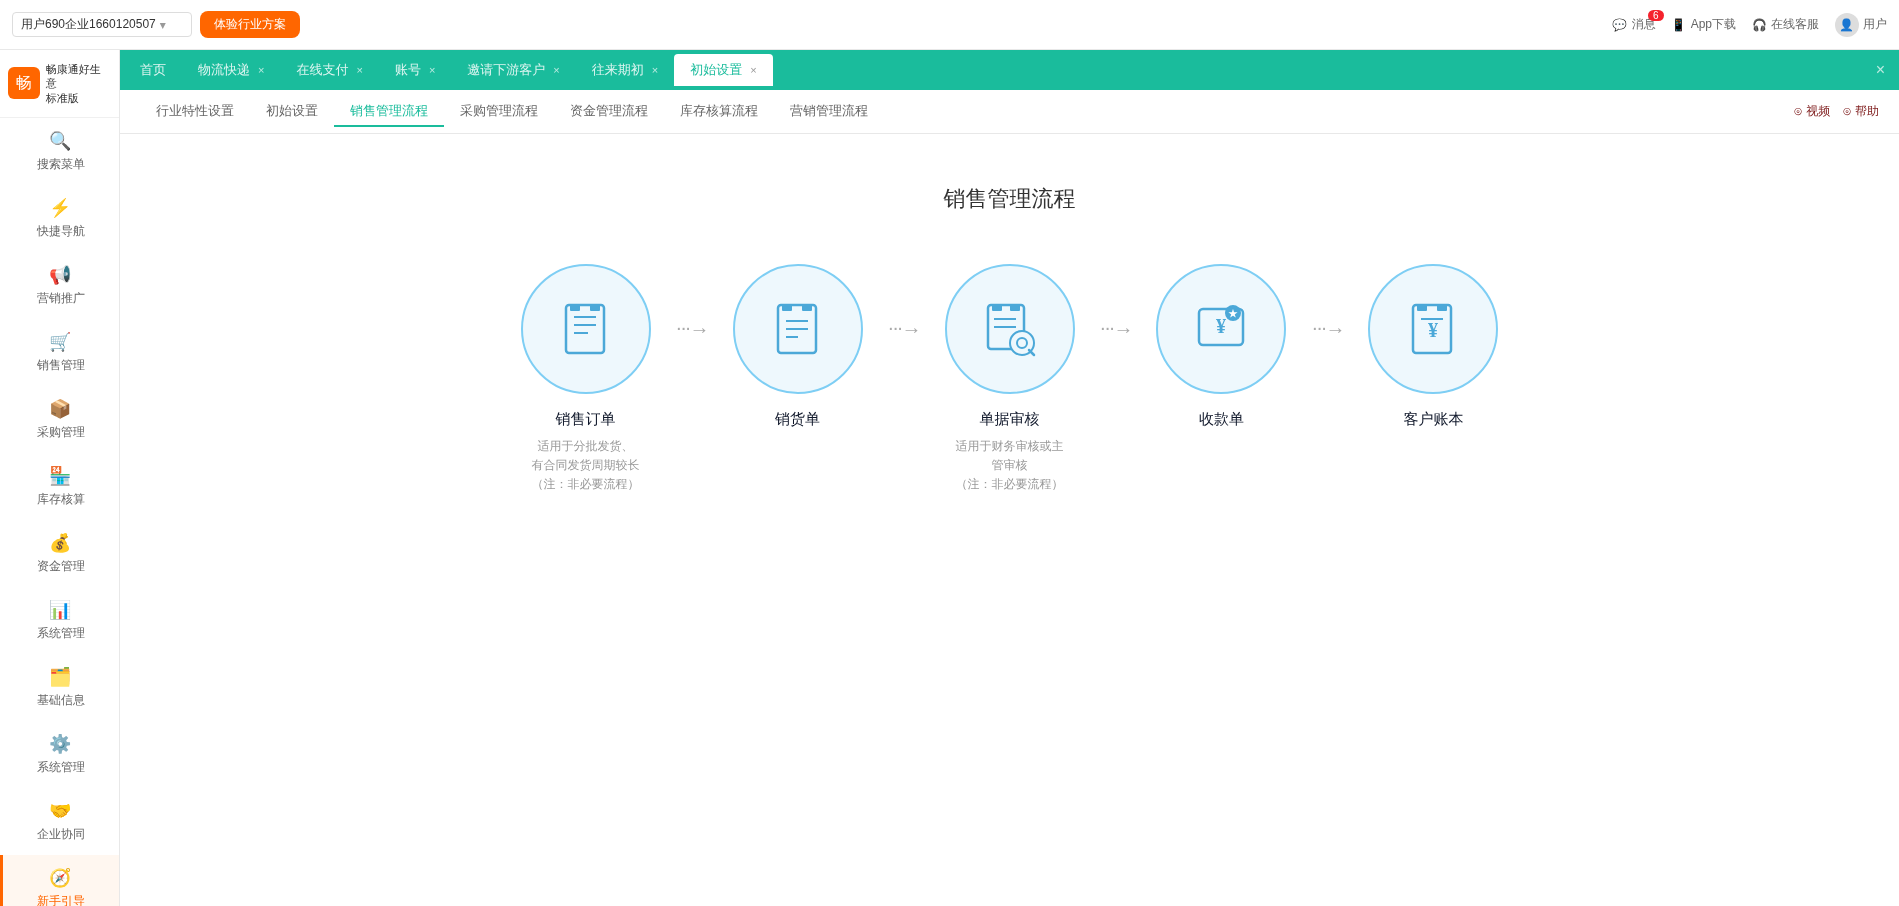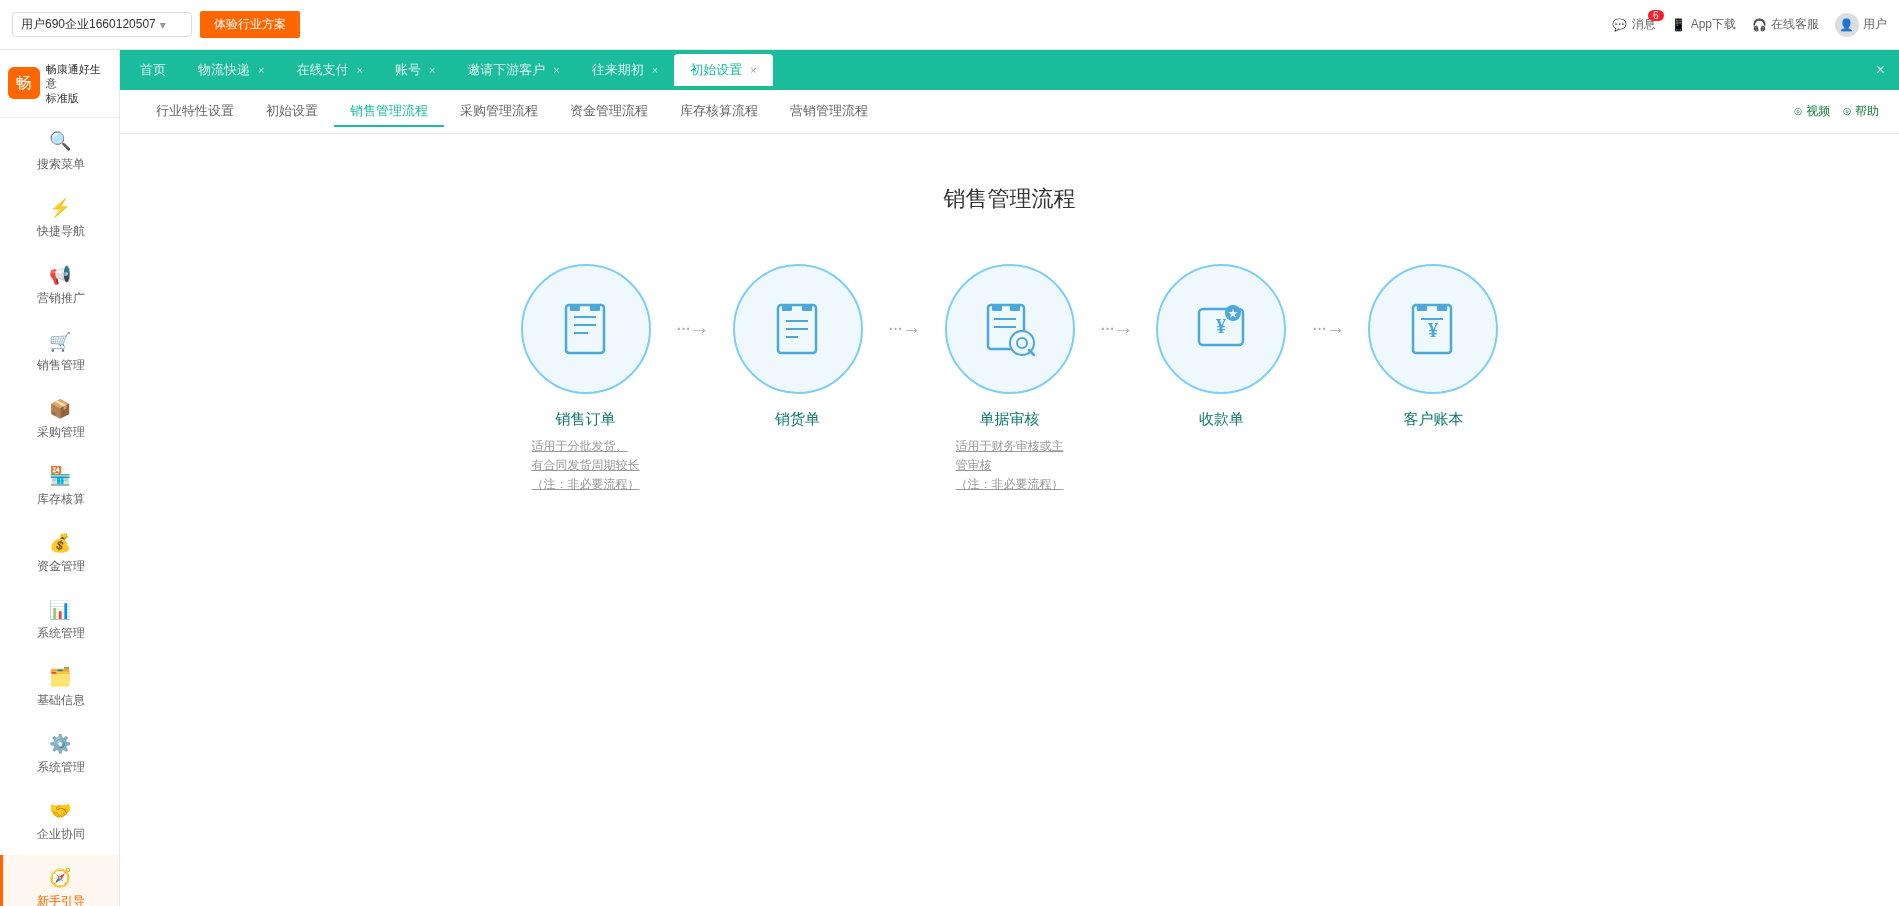--- a/index.html
+++ b/index.html
@@ -4,21 +4,21 @@
   <style>
     * { margin: 0; padding: 0; box-sizing: border-box; }
     body { font-family: 'Microsoft YaHei', Arial, sans-serif; font-size: 13px; background: #f5f5f5; display: flex; flex-direction: column; height: 906px; overflow: hidden; }
 
     
     .top-bar { height: 50px; background: #fff; display: flex; align-items: center; justify-content: space-between; padding: 0 12px; border-bottom: 1px solid #e8e8e8; flex-shrink: 0; }
     .top-bar-left { display: flex; align-items: center; gap: 8px; }
     .user-select { border: 1px solid #ddd; border-radius: 4px; padding: 3px 8px; font-size: 12px; color: #333; display: flex; align-items: center; gap: 4px; cursor: pointer; min-width: 180px; }
     .user-select span { color: #333; }
     .user-select .arrow { color: #999; }
-    .trial-btn { background: #ff6600; color: #fff; border: none; border-radius: 2px; padding: 5px 14px; font-size: 12px; cursor: pointer; }
+    .trial-btn { background: #ff6600; color: #fff; border: none; border-radius: 8px; padding: 5px 14px; font-size: 12px; cursor: pointer; }
     .top-bar-right { display: flex; align-items: center; gap: 16px; font-size: 12px; color: #666; }
     .top-bar-right .icon-item { display: flex; align-items: center; gap: 4px; cursor: pointer; position: relative; }
     .badge { background: #f5222d; color: #fff; border-radius: 10px; padding: 0 4px; font-size: 10px; position: absolute; top: -6px; right: -8px; min-width: 16px; text-align: center; }
     .user-avatar { width: 24px; height: 24px; border-radius: 50%; background: #ddd; display: flex; align-items: center; justify-content: center; overflow: hidden; }
 
     
     .app-body { display: flex; flex: 1; overflow: hidden; }
 
     
     .sidebar { width: 120px; background: #fff; border-right: 1px solid #e8e8e8; display: flex; flex-direction: column; flex-shrink: 0; overflow-y: auto; }
@@ -38,33 +38,33 @@
     .nav-tab.active { background: #fff; color: #1abc9c; border-radius: 4px 4px 0 0; }
     .nav-tab .close-x { font-size: 11px; color: rgba(255,255,255,0.7); margin-left: 2px; }
     .nav-tab.active .close-x { color: #999; }
     .nav-spacer { flex: 1; }
     .nav-close-all { color: rgba(255,255,255,0.7); padding: 0 10px; cursor: pointer; font-size: 16px; }
 
     
     .sub-tabs { background: #fff; border-bottom: 1px solid #e8e8e8; display: flex; align-items: center; padding: 0 20px; height: 44px; flex-shrink: 0; }
     .sub-tab { padding: 0 16px; height: 30px; display: flex; align-items: center; font-size: 13px; color: #666; cursor: pointer; border-bottom: 2px solid transparent; white-space: nowrap; }
     .sub-tab.active { color: #1abc9c; border-bottom-color: #1abc9c; }
-    .sub-tabs-right { margin-left: auto; display: flex; align-items: center; gap: 12px; color: #15803d; font-size: 12px; cursor: pointer; }
+    .sub-tabs-right { margin-left: auto; display: flex; align-items: center; gap: 12px; color: #7f1d1d; font-size: 12px; cursor: pointer; }
 
     
     .main-content { flex: 1; background: #fff; overflow-y: auto; padding: 20px; }
     .page-title { text-align: center; font-size: 22px; color: #333; margin: 30px 0 50px; font-weight: 500; }
 
     
     .flow-diagram { display: flex; align-items: flex-start; justify-content: center; gap: 0; margin: 20px 0; }
     .flow-step { display: flex; flex-direction: column; align-items: center; width: 180px; }
     .flow-circle { width: 130px; height: 130px; border-radius: 50%; border: 2px solid #7ecef4; background: #eef8fd; display: flex; align-items: center; justify-content: center; margin-bottom: 16px; }
     .flow-circle svg { width: 60px; height: 60px; }
-    .flow-label { font-size: 15px; color: #0f766e; font-weight: 500; margin-bottom: 8px; text-align: center; }
-    .flow-desc { font-size: 12px; color: #999; line-height: 1.6; text-decoration: underline; }
+    .flow-label { font-size: 15px; color: #0f172a; font-weight: 500; margin-bottom: 8px; text-align: center; }
+    .flow-desc { font-size: 12px; color: #999; text-align: center; line-height: 1.6; }
     .flow-arrow { display: flex; align-items: center; padding-top: 52px; color: #aaa; font-size: 20px; letter-spacing: -2px; }
   </style>
 </head>
 <body>
 
 <div class="top-bar">
   <div class="top-bar-left">
     <div class="user-select">
       <span>用户690企业1660120507</span>
       <span class="arrow">▾</span>

